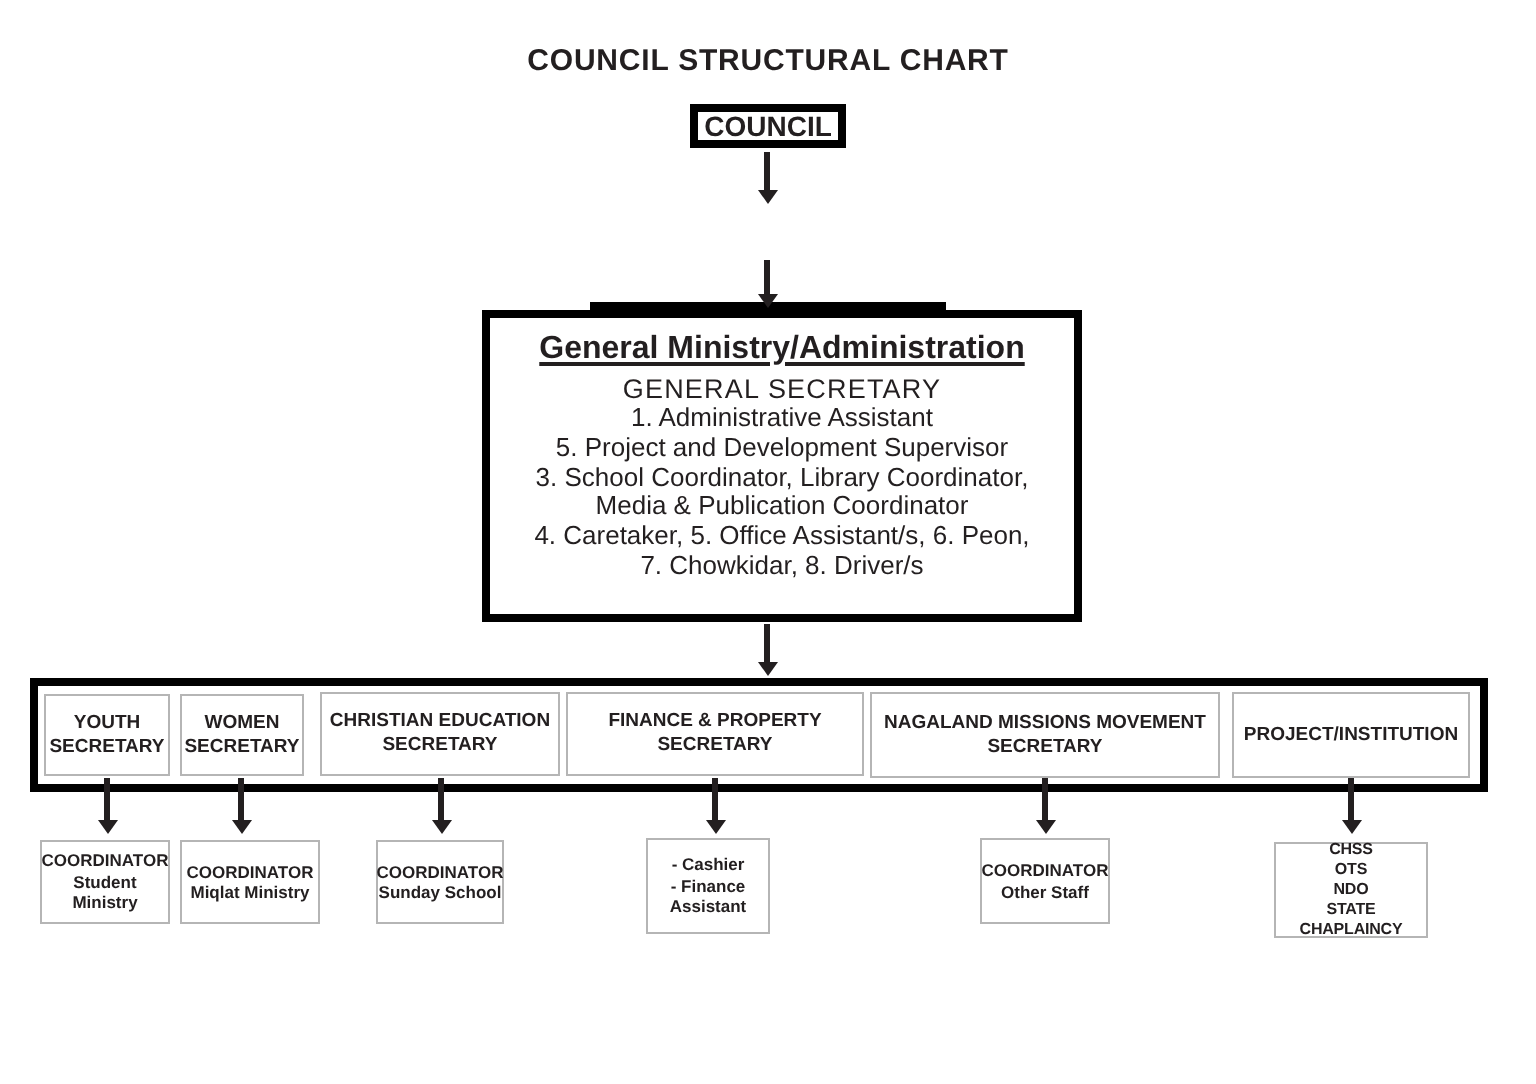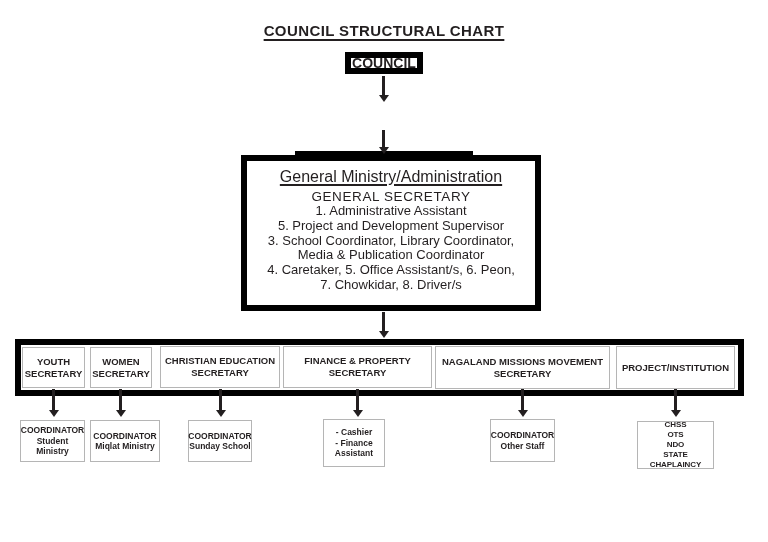--- a/index.html
+++ b/index.html
@@ -3,36 +3,36 @@
 <meta charset="utf-8">
 <style>
   html,body { margin:0; padding:0; background:#ffffff; }
   #stage {
     position:relative; width:768px; height:542px; background:#ffffff;
     font-family:"Liberation Sans", sans-serif; color:#231f20; overflow:hidden;
   }
   .title {
     position:absolute; left:0; right:0; top:22px; text-align:center;
     font-size:15px; font-weight:bold; letter-spacing:0.4px;
-    text-decoration:underline; text-decoration-thickness:2px; text-underline-offset:3px;
+    text-decoration-thickness:2px; text-underline-offset:3px;
   }
   .box {
     position:absolute; box-sizing:border-box; background:#ffffff;
-    border:6px solid #000000; display:flex; flex-direction:column;
+    border:4px solid #000000; display:flex; flex-direction:column;
     align-items:center; justify-content:center; text-align:center;
   }
   .thin { border:1px solid #b5b5b5; }
   .node-label { font-weight:bold; }
   .council-box  { left:345px; top:52px;  width:78px;  height:22px; }
   .council-box .node-label { font-size:14px; }
   .exec-box     { left:295px; top:103px; width:178px; height:25px;margin-top:48px; }
   .exec-box .node-label { font-size:16px; }
   .gm-box { left:241px; top:155px; width:300px; height:156px; justify-content:flex-start; padding-top:7px; }
   .gm-heading {
-    font-size:16px; font-weight:normal; margin-bottom:3px;
+    font-size:16px; font-weight:bold; margin-bottom:3px;
     text-decoration:underline; text-decoration-thickness:2px; text-underline-offset:2px;
   }
   .gm-sub { font-size:13.5px; line-height:15px; letter-spacing:0.6px; }
   .gm-line { display:block; font-size:13px; line-height:14.8px; }
   .row-container { left:15px; top:339px; width:729px; height:57px; }
   .dept { font-size:9.5px; font-weight:bold; line-height:12px; }
   .dept span { display:block; }
   .sub  { font-size:8.5px; font-weight:bold; line-height:10.5px; }
   .sub span { display:block; }
   .sub-small { font-size:8px; line-height:10px; letter-spacing:-0.1px; }

